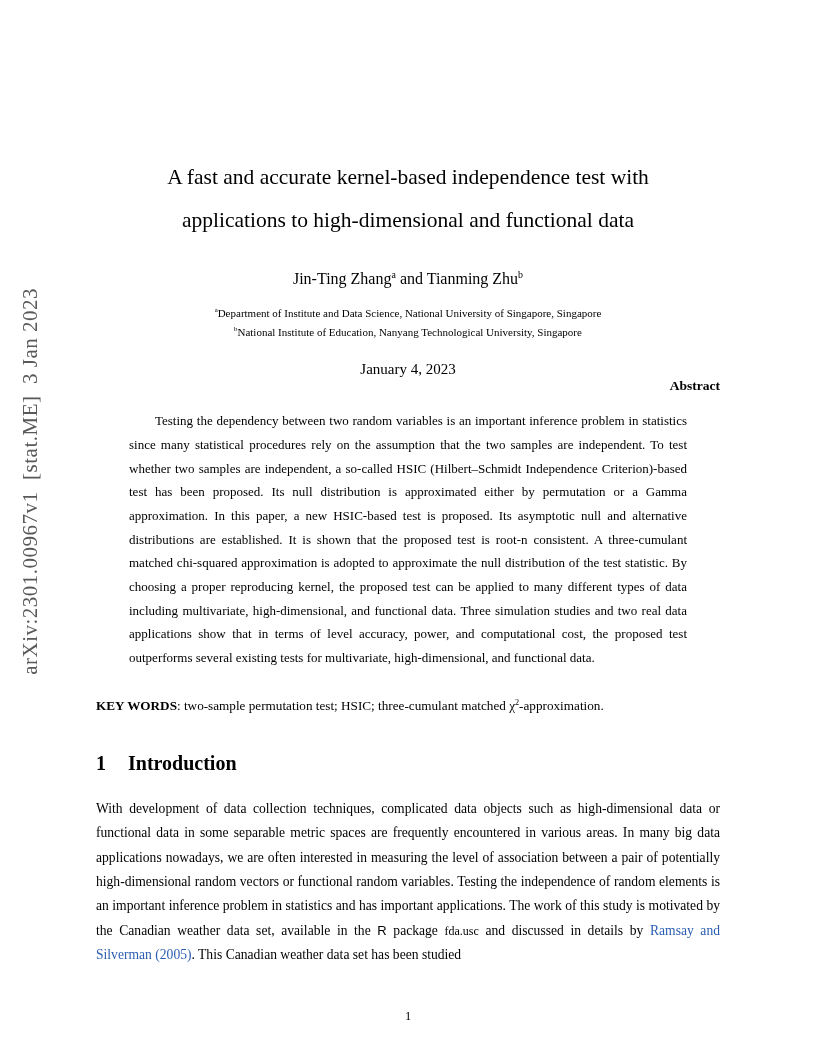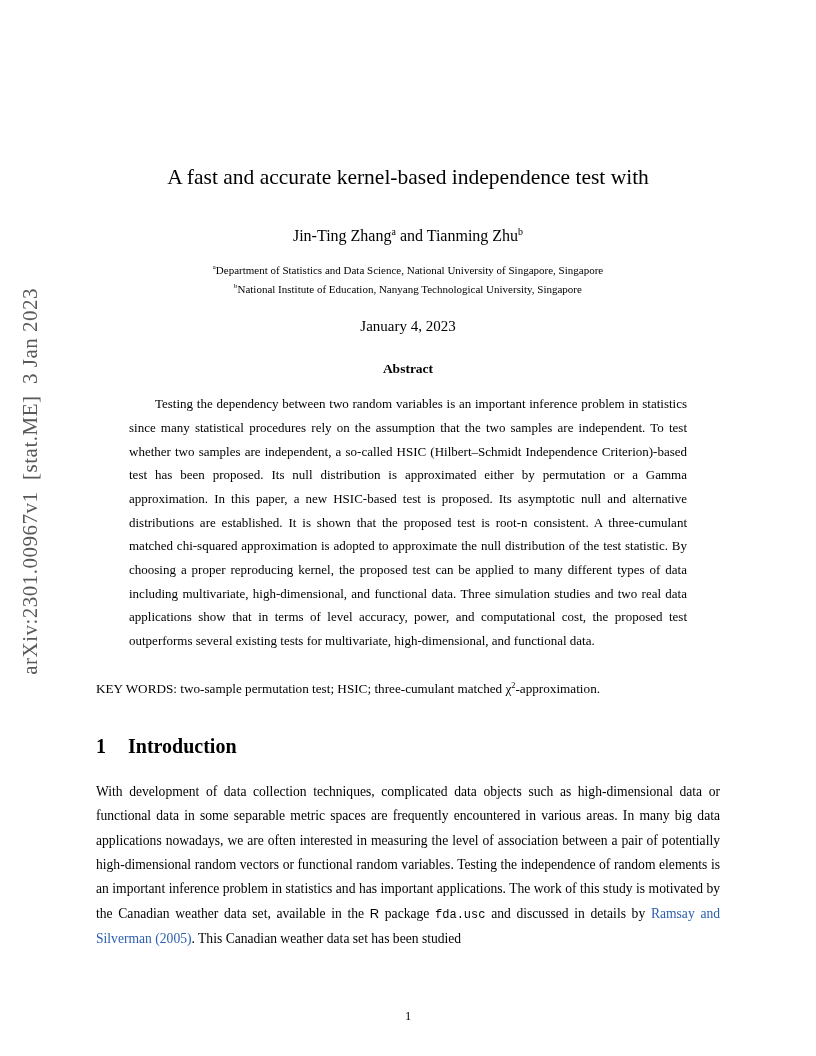--- a/index.html
+++ b/index.html
@@ -57,59 +57,58 @@
     font-size: 62%;
     vertical-align: super;
     line-height: 0;
   }
   .date-line {
     margin-top: 20px;
     text-align: center;
     font-size: 15px;
   }
   .abstract-heading {
-    margin-top: 26px;
-    text-align: center;
+    text-align: right;
     font-size: 13.5px;
     font-weight: bold;
   }
   .abstract-body {
     margin: 15px 33px 0 33px;
     font-size: 13px;
     line-height: 1.82;
     text-align: justify;
     text-indent: 26px;
   }
   .keywords-line {
     margin-top: 28px;
     font-size: 13.2px;
   }
   .keywords-label {
-    font-weight: normal;
+    font-weight: bold;
   }
   .section-heading {
     margin-top: 38px;
     font-size: 20px;
     font-weight: bold;
   }
   .section-number {
     margin-right: 22px;
   }
   .body-paragraph {
     margin-top: 22px;
     font-size: 13.6px;
     line-height: 1.8;
     text-align: justify;
   }
   .r-label {
     font-family: "Liberation Sans", sans-serif;
     font-size: 13px;
   }
   .pkg-name {
-    font-family: Liberation Mono, monospace;
+    font-family: Liberation Serif, serif;
     font-size: 12px;
   }
   .citation-link {
     color: #2a5db0;
     text-decoration: none;
     cursor: pointer;
   }
   .page-footer {
     position: absolute;
     left: 0;
@@ -123,26 +122,27 @@
 <body>
 
 <div class="page">
 
   <div class="arxiv-watermark">arXiv:2301.00967v1  [stat.ME]  3 Jan 2023</div>
 
   <div class="content">
 
     <div class="paper-title">
       <div>A fast and accurate kernel-based independence test with</div>
+      <div>applications to high-dimensional and functional data</div>
     </div>
 
     <div class="authors-line"><span>Jin-Ting Zhang</span><sup>a</sup><span> and Tianming Zhu</span><sup>b</sup></div>
 
     <div class="affiliations">
-      <div><sup>a</sup><span>Department of Statistics and Data Science, National University of Singapore, Singapore</span></div>
+      <div><sup>a</sup><span>Department of Institute and Data Science, National University of Singapore, Singapore</span></div>
       <div><sup>b</sup><span>National Institute of Education, Nanyang Technological University, Singapore</span></div>
     </div>
 
     <div class="date-line">January 4, 2023</div>
 
     <div class="abstract-heading">Abstract</div>
 
     <p class="abstract-body">Testing the dependency between two random variables is an important inference problem in statistics since many statistical procedures rely on the assumption that the two samples are independent. To test whether two samples are independent, a so-called HSIC (Hilbert–Schmidt Independence Criterion)-based test has been proposed. Its null distribution is approximated either by permutation or a Gamma approximation. In this paper, a new HSIC-based test is proposed. Its asymptotic null and alternative distributions are established. It is shown that the proposed test is root-n consistent. A three-cumulant matched chi-squared approximation is adopted to approximate the null distribution of the test statistic. By choosing a proper reproducing kernel, the proposed test can be applied to many different types of data including multivariate, high-dimensional, and functional data. Three simulation studies and two real data applications show that in terms of level accuracy, power, and computational cost, the proposed test outperforms several existing tests for multivariate, high-dimensional, and functional data.</p>
 
     <div class="keywords-line"><span class="keywords-label">KEY WORDS</span><span>: two-sample permutation test; HSIC; three-cumulant matched </span><span>χ</span><sup>2</sup><span>-approximation.</span></div>

